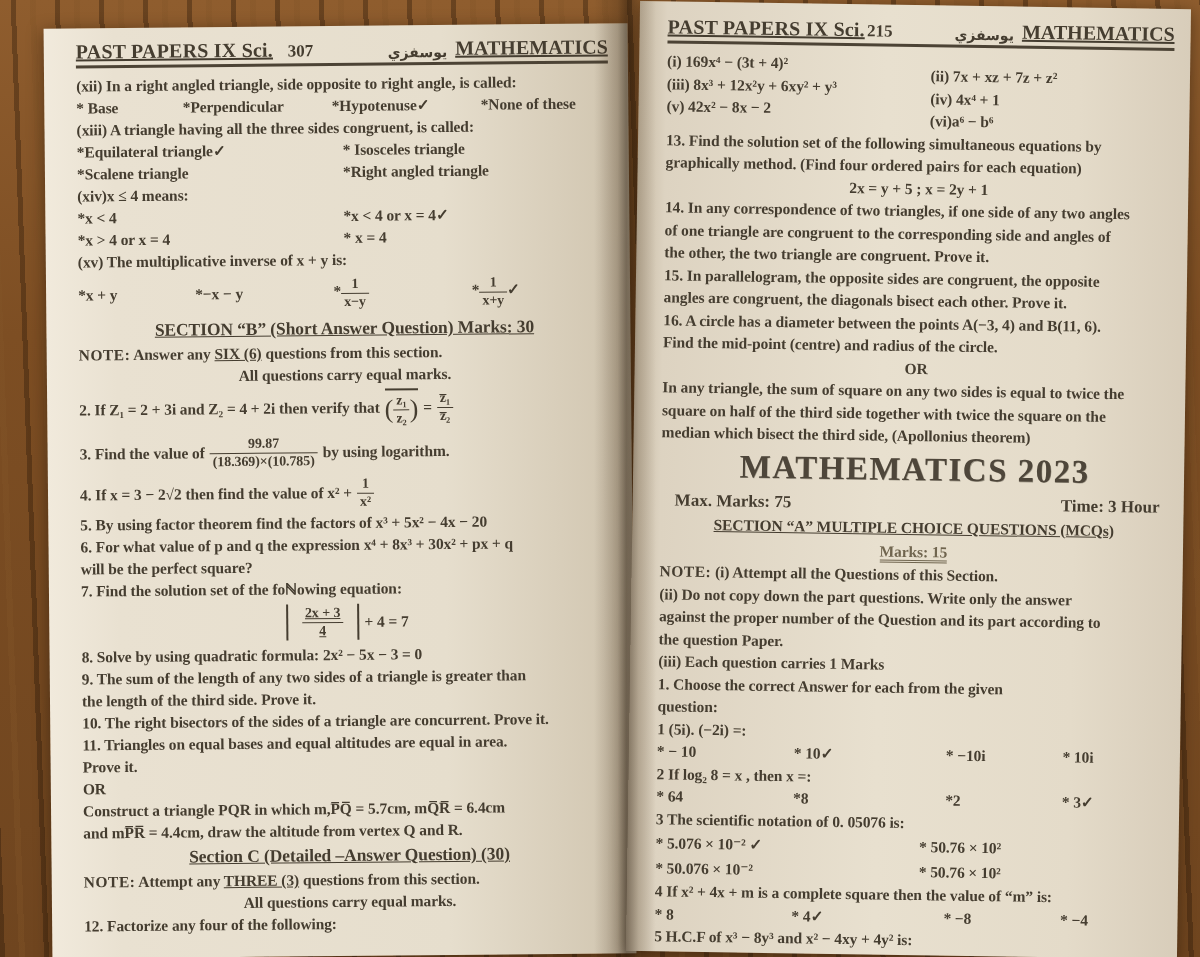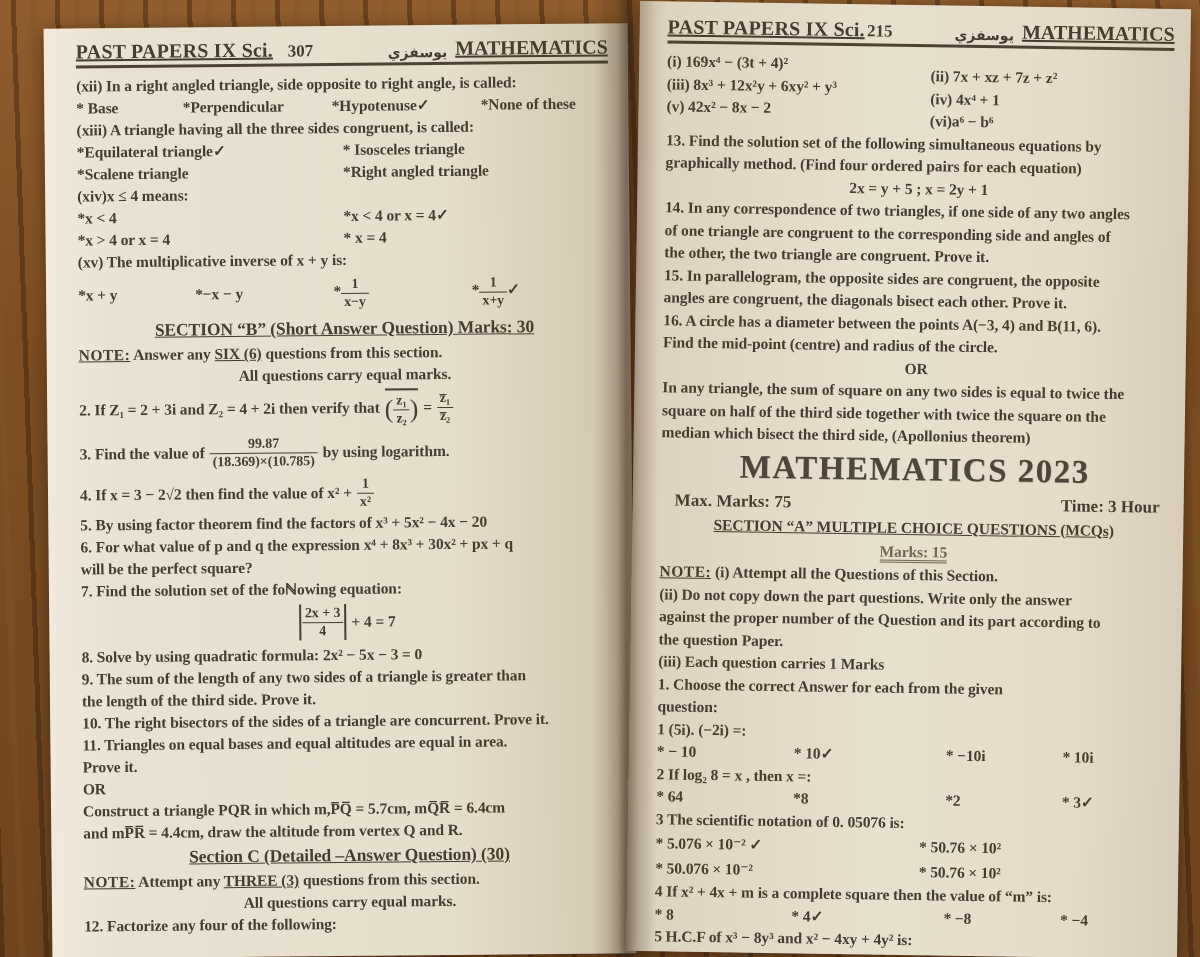--- a/index.html
+++ b/index.html
@@ -25,31 +25,31 @@
   .hbrand{font-family:"DejaVu Sans",sans-serif;font-size:14px;font-weight:700;}
   .hsubj{font-size:20px;text-decoration:underline;}
   .line{font-size:15.5px;line-height:22px;white-space:nowrap;letter-spacing:-0.1px;}
   .page-r .line{font-size:15.5px;line-height:22.5px;}
   .row{display:flex;}
   .w20{width:20%}.w22{width:22%}.w23{width:23%}
   .w26{width:26%}.w27{width:27%}.w28{width:28%}.w30{width:30%}
   .w48{width:48%}.w50{width:50%}.w52{width:52%}
   .center{text-align:center;}
   .u{text-decoration:underline;}
-  .notelbl{text-decoration:underline;letter-spacing:.5px;}
+  .notelbl{letter-spacing:.5px;}
   .sechead{font-size:17.5px;line-height:27px;}
   .fline{display:flex;align-items:center;gap:5px;}
   .fcenter{justify-content:center;}
   .frac{display:inline-flex;flex-direction:column;text-align:center;vertical-align:middle;
     font-size:14px;line-height:1.15;}
   .frac .fn{border-bottom:1.8px solid currentColor;padding:0 3px;}
   .frac .fd{padding:0 3px;}
   .topline{display:inline-flex;align-items:center;border-top:2px solid currentColor;padding-top:2px;}
   .paren{font-size:26px;font-weight:400;line-height:1;}
-  .abs{display:inline-flex;align-items:flex-start;border-left:2px solid #453d30;border-right:2px solid #453d30;padding:1px 1px;}
+  .abs{display:inline-flex;align-items:flex-start;border-left:2px solid #453d30;border-right:2px solid #453d30;padding:1px 14px;text-decoration:underline;}
   .tall{min-height:44px;}
   .factwrap{display:flex;}
   .fcolR{margin-top:11px;}
   .t2023{font-size:33px;line-height:42px;letter-spacing:1.5px;text-align:center;color:#4e463a;
     text-shadow:0.6px 0.6px 0 rgba(78,70,58,.45);}
   .marksrow{display:flex;justify-content:space-between;font-size:17px;line-height:27px;padding:0 8px 0 14px;}
   .faded{color:#70654f;}
   .dbl{border-bottom:3px double #70654f;display:inline-block;line-height:1.05;}
   .choose{font-size:19.5px;line-height:28px;}
 </style>

